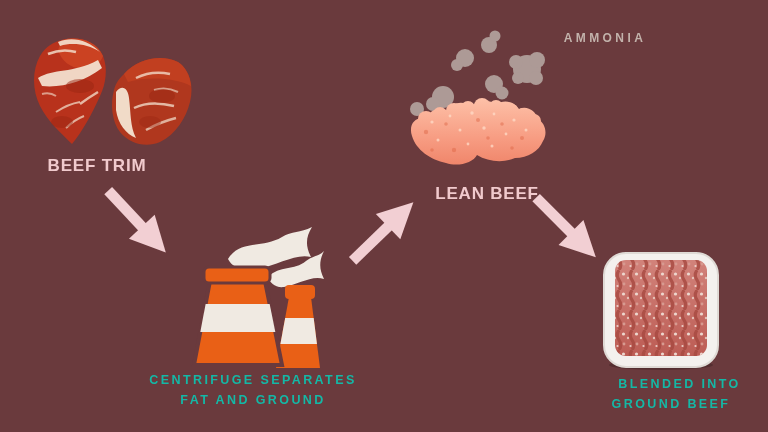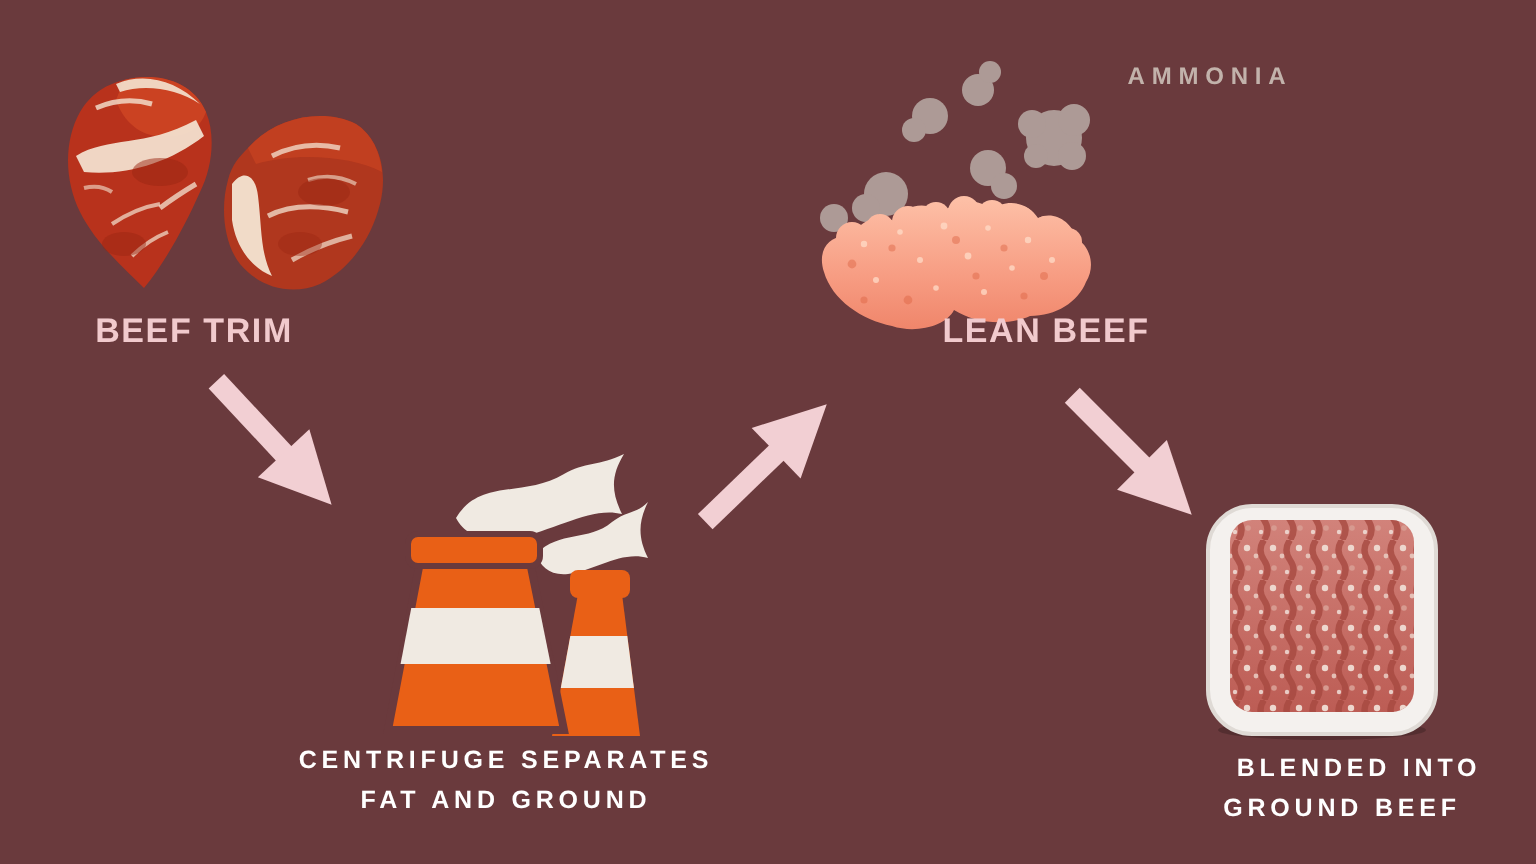--- a/index.html
+++ b/index.html
@@ -8,21 +8,21 @@
     background:#6A3A3D;
     font-family:"Liberation Sans","DejaVu Sans",sans-serif;
   }
   .abs{position:absolute;}
   .caption{
     position:absolute;
     transform:translateX(-50%);
     font-weight:700;
     font-size:12.5px;
     letter-spacing:2.4px;
-    color:#ffffff;
+    color:#14b8a6;
     white-space:nowrap;
   }
   .bigcap{
     position:absolute;
     transform:translateX(-50%);
     font-weight:700;
     font-size:17px;
     letter-spacing:0.8px;
     color:#F1CACD;
     white-space:nowrap;
@@ -175,21 +175,21 @@
           <circle cx="76" cy="32" r="2"></circle>
         <circle cx="100" cy="36" r="1.8"></circle>
           <circle cx="120" cy="50" r="2"></circle>
           <circle cx="52" cy="62" r="2.2"></circle>
         <circle cx="86" cy="50" r="1.8"></circle>
           <circle cx="30" cy="62" r="1.8"></circle>
           <circle cx="110" cy="60" r="1.8"></circle>
       </g>
     </g>
   </svg>
-  <div class="bigcap" style="left:487px;top:156px;margin-left:36px;">LEAN BEEF</div>
+  <div class="bigcap" style="left:487px;top:184px;">LEAN BEEF</div>
 
   <svg class="arrow" style="left:522px;top:208px;transform:rotate(45deg);" viewBox="0 0 100 44">
     <rect x="2" y="16" width="60" height="12" fill="#F2CFD3"></rect>
     <polygon points="58,2 98,22 58,42" fill="#F2CFD3"></polygon>
   </svg>
 
   <svg class="abs" style="left:600px;top:250px;" width="122" height="122" viewBox="0 0 122 122">
     <defs>
       <linearGradient id="beefbase" gradientUnits="userSpaceOnUse" x1="0" y1="8" x2="0" y2="112">
         <stop offset="0" stop-color="#D2837B"></stop>

